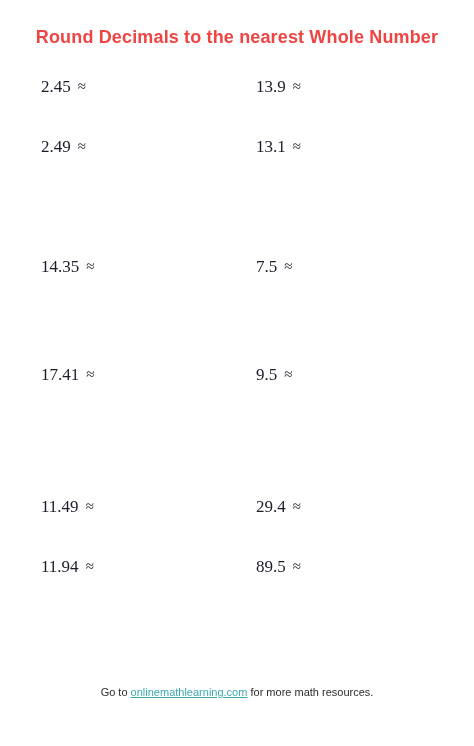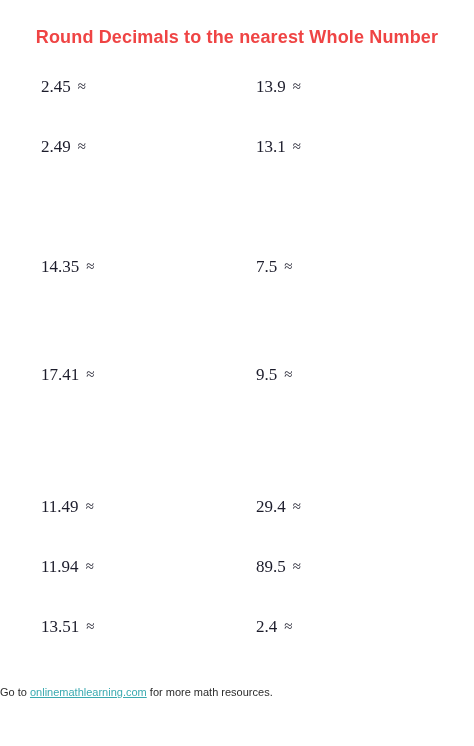--- a/index.html
+++ b/index.html
@@ -85,21 +85,21 @@
     display: inline-block;
     width: 0;
   }
 
   
   .footer {
     position: absolute;
     left: 0;
     top: 685px;
     width: 474px;
-    text-align: left;
+    text-align: center;
     font-family: "Liberation Sans", sans-serif;
     font-size: 11px;
     color: #2b2b2b;
     line-height: 15px;
     white-space: nowrap;
   }
   .footer .flink {
     color: #3aaab0;
     text-decoration: underline;
     cursor: pointer;
@@ -133,23 +133,19 @@
         <div class="pcell right"><span class="pnum">9.5</span><span class="papprox">≈</span><span class="pblank"></span></div>
       </div>
       <div class="prow" style="top: 420px;">
         <div class="pcell left"><span class="pnum">11.49</span><span class="papprox">≈</span><span class="pblank"></span></div>
         <div class="pcell right"><span class="pnum">29.4</span><span class="papprox">≈</span><span class="pblank"></span></div>
       </div>
       <div class="prow" style="top: 480px;">
         <div class="pcell left"><span class="pnum">11.94</span><span class="papprox">≈</span><span class="pblank"></span></div>
         <div class="pcell right"><span class="pnum">89.5</span><span class="papprox">≈</span><span class="pblank"></span></div>
       </div>
-      <div class="prow" style="top: 540px;">
-        <div class="pcell left"><span class="pnum">13.51</span><span class="papprox">≈</span><span class="pblank"></span></div>
-        <div class="pcell right"><span class="pnum">2.4</span><span class="papprox">≈</span><span class="pblank"></span></div>
-      </div>
     </div>
 
   <div class="footer">
     <span class="ftext">Go to </span><span class="flink">onlinemathlearning.com</span><span class="ftext"> for more math resources.</span>
   </div>
 
 </div>
 
 </body></html>

